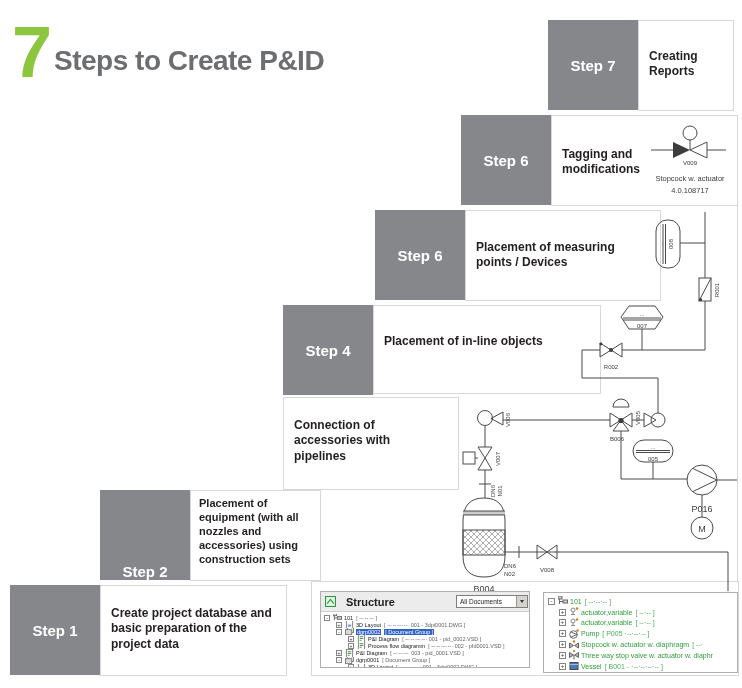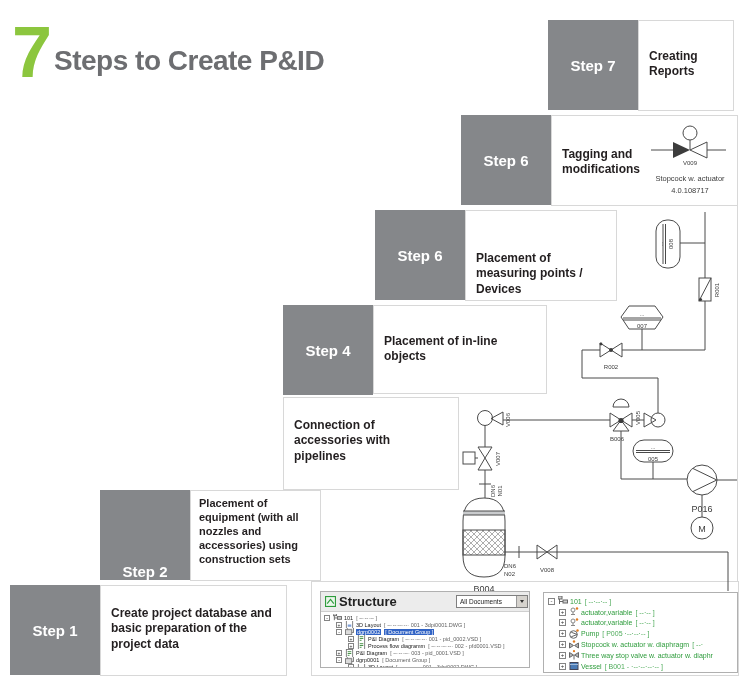--- a/index.html
+++ b/index.html
@@ -16,21 +16,21 @@
         font-weight:700;font-size:12px;color:#231f20;line-height:1.28;}
   .desc .dt{padding-left:10px;padding-right:8px;}
   .vline{position:absolute;width:1px;background:#d8d8d8;}
   .bigbox{position:absolute;background:#fff;border:1px solid #d8d8d8;box-sizing:border-box;}
   
   #pid{position:absolute;left:0;top:0;pointer-events:none;}
   #pid text{font-family:"Liberation Sans",sans-serif;fill:#3c3c3c;}
   
   .panel{position:absolute;background:#fff;border:1px solid #b0b0b0;box-sizing:border-box;overflow:hidden;}
   .phead{height:19px;background:#ececec;border-bottom:1px solid #cfcfcf;display:flex;align-items:center;padding:0 3px;}
-  .phead .plabel{font-size:13px;font-weight:700;color:#222;margin-left:1px;text-align:center;}
+  .phead .plabel{font-size:11px;font-weight:700;color:#222;margin-left:8px;text-align:center;}
   .dropdown{position:absolute;left:135px;top:3px;width:72px;height:13px;border:1px solid #7f7f7f;background:#fff;
             display:flex;align-items:center;box-sizing:border-box;}
   .dropdown .dval{font-size:6.5px;color:#222;padding-left:3px;flex:1;white-space:nowrap;overflow:hidden;}
   .dropdown .dbtn{width:10px;height:100%;background:#d6d3ce;border-left:1px solid #999;display:flex;align-items:center;justify-content:center;}
   .dropdown .dbtn i{width:0;height:0;border-left:2.5px solid transparent;border-right:2.5px solid transparent;border-top:3px solid #333;}
   .tree{padding-top:2px;}
   .trow{display:flex;align-items:center;white-space:nowrap;overflow:hidden;}
   .s-tree .trow{height:7.1px;font-size:5.5px;color:#1a1a1a;}
   .c-tree .trow{height:10.8px;font-size:7px;color:#2e9c3c;}
   .exp{display:inline-flex;align-items:center;justify-content:center;flex:none;
@@ -59,24 +59,24 @@
 
   <div class="desc" style="left:190px;top:490px;width:131px;height:91px;padding-top:5px;font-size:11px;">
     <div class="dt" style="padding-left:8px;padding-right:3px;">Placement of equipment (with all nozzles and accessories) using construction sets</div>
     </div>
   <div class="desc" style="left:100px;top:585px;width:187px;height:91px;padding-top:20px;">
     <div class="dt">Create project database and basic preparation of the project data</div>
     </div>
   <div class="desc" style="left:283px;top:397px;width:176px;height:93px;padding-top:20px;">
     <div class="dt" style="padding-right:16px;">Connection of accessories with pipelines</div>
     </div>
-  <div class="desc" style="left:373px;top:305px;width:174px;height:89px;padding-top:28px;">
+  <div class="desc" style="left:373px;top:305px;width:228px;height:89px;padding-top:28px;">
     <div class="dt">Placement of in-line objects</div>
     </div>
-  <div class="desc" style="left:465px;top:210px;width:152px;height:91px;padding-top:40px;">
+  <div class="desc" style="left:465px;top:210px;width:196px;height:91px;padding-top:29px;">
     <div class="dt">Placement of measuring points / Devices</div>
     </div>
   <div class="desc" style="left:638px;top:20px;width:96px;height:91px;padding-top:28px;">
     <div class="dt">Creating Reports</div>
     </div>
   <div class="desc" style="left:551px;top:115px;width:187px;height:91px;padding-top:31px;">
     <div class="dt" style="width:96px;">Tagging and modifications</div>
     </div>
 
   <div class="step" style="left:10px;top:585px;">

